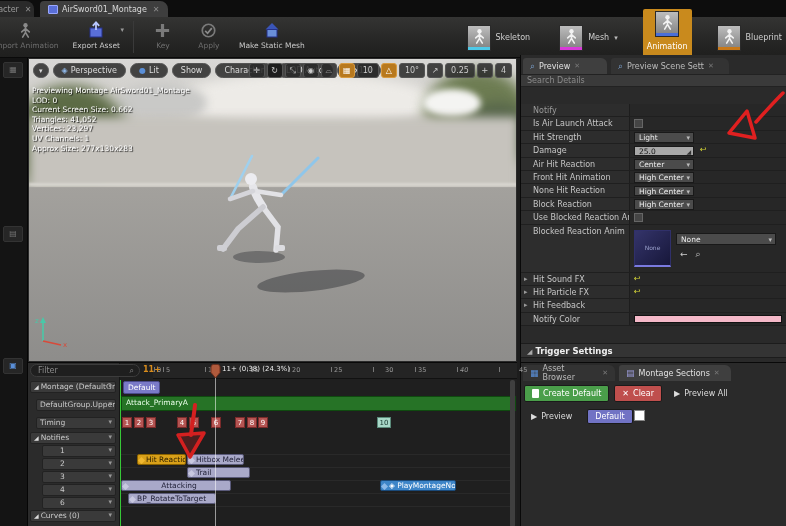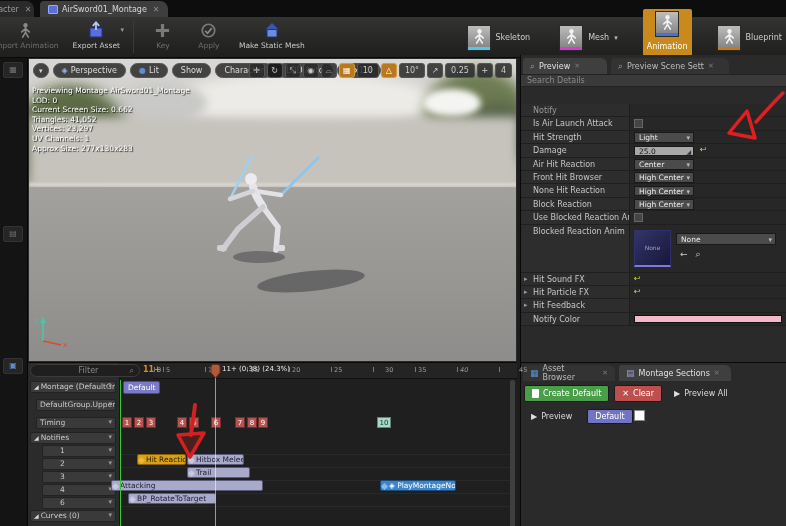--- a/index.html
+++ b/index.html
@@ -102,21 +102,21 @@
   .btn.red{background:#bf4f4d;}
   .btn.plain{background:transparent;border:none;color:#ddd;}
   .btn.purple{background:#7173c4;}
   .sheet{display:inline-block;width:7px;height:9px;background:#fff;border-radius:1px;}
   .swatch{position:absolute;left:113px;top:47px;width:11px;height:11px;background:#fff;border:1px solid #888;}
 
   
   .timeline{position:absolute;left:28px;top:362px;width:489px;height:164px;background:#1f1f1f;border-top:1px solid #090909;}
   .tl-left{position:absolute;left:0;top:0;width:92px;height:164px;background:#2b2b2b;border-right:1px solid #161616;}
   .filter{position:absolute;left:2px;top:1px;width:110px;height:13px;background:#1f1f1f;border:1px solid #3c3c3c;
-          border-radius:7px;color:#8a8a8a;font-size:8px;padding:1px 0 0 7px;z-index:3;text-align:center;}
+          border-radius:7px;color:#8a8a8a;font-size:8px;padding:1px 0 0 7px;z-index:3;}
   .filter .mag{position:absolute;right:5px;top:1px;color:#999;font-size:8px;}
   .framebadge{position:absolute;left:115px;top:2px;color:#d88c1c;font-size:8px;font-weight:bold;z-index:3;}
   .ruler{position:absolute;left:125px;top:0;width:364px;height:16px;background:#242424;border-bottom:1px solid #111;}
   .tick{position:absolute;top:4px;width:1px;height:5px;background:#777;}
   .ticklb{position:absolute;top:3px;font-size:6.5px;color:#9a9a9a;}
   .trackbox{position:absolute;height:12px;background:#3a3a3a;border:1px solid #222;border-radius:2px;
             color:#c9c9c9;font-size:7.5px;padding:0 3px;white-space:nowrap;overflow:hidden;}
   .trackbox .tca{position:absolute;right:3px;top:0;color:#999;font-size:7px;}
   .trackbox .texp{color:#ddd;font-size:6px;margin-right:2px;}
   .sectionbadge{position:absolute;background:#7a7ac8;border:1px solid #4a4a8a;border-radius:2px;color:#fff;
@@ -384,21 +384,21 @@
             <div class="revert">↩</div>
           </div>
         </div>
         <div class="drow">
           <div class="dlabel">Air Hit Reaction</div>
           <div class="dval">
             <div class="dd">Center<div class="ca">▾</div></div>
           </div>
         </div>
         <div class="drow">
-          <div class="dlabel">Front Hit Browser</div>
+          <div class="dlabel">Front Hit Animation</div>
           <div class="dval">
             <div class="dd">High Center<div class="ca">▾</div></div>
           </div>
         </div>
         <div class="drow">
           <div class="dlabel">None Hit Reaction</div>
           <div class="dval">
             <div class="dd">High Center<div class="ca">▾</div></div>
           </div>
         </div>
@@ -444,20 +444,23 @@
           <div class="dlabel">Hit Feedback</div>
           <div class="dval"></div>
         </div>
         <div class="drow">
           <div class="dlabel">Notify Color</div>
           <div class="dval">
             <div class="colorbar" style="background: rgb(244, 184, 200);"></div>
           </div>
         </div>
       </div>
+    <div class="sechead" style="top:288px;">
+      <span class="ar">◢</span><span>Trigger Settings</span>
+    </div>
 
     <svg class="annot" style="left:170px;top:30px;" width="96" height="80" viewBox="0 0 96 80">
       <path d="M92 8 C82 18 74 27 65 37" stroke="#e02020" stroke-width="3.5" fill="none" stroke-linecap="round"></path>
       <path d="M38 48 L56 26 L64 53 Z" stroke="#e02020" stroke-width="3.5" fill="none" stroke-linejoin="round"></path>
       <path d="M38 48 L20 62" stroke="#e02020" stroke-width="3.5" fill="none" stroke-linecap="round" opacity="0"></path>
     </svg>
   </div>
 
   <div class="sections">
     <div class="ptab" style="left:2px;top:2px;width:92px;">
@@ -531,41 +534,42 @@
         <div class="tick" style="left: 346px;"></div>
         <div class="ticklb" style="left: 349px; margin-left: 17px;">45</div>
       </div>
     <div class="filter">
       <span>Filter</span>
       <span class="mag">⌕</span>
     </div>
     <div class="framebadge">11+</div>
 
     <div class="sectionbadge" style="left:95px;top:18px;">Default</div>
+    <div class="slotbar"><span>Attack_PrimaryA</span></div>
 
     <div id="tl-content">
         <div class="rowline" style="top: 91px;"></div>
         <div class="rowline" style="top: 104px;"></div>
         <div class="rowline" style="top: 117px;"></div>
         <div class="rowline" style="top: 130px;"></div>
         <div class="rowline" style="top: 143px;"></div>
         <div class="tbadge" style="left: 94px;">1</div>
         <div class="tbadge" style="left: 106px;">2</div>
         <div class="tbadge" style="left: 118px;">3</div>
         <div class="tbadge" style="left: 149px;">4</div>
         <div class="tbadge" style="left: 161px;">5</div>
         <div class="tbadge" style="left: 183px;">6</div>
         <div class="tbadge" style="left: 207px;">7</div>
         <div class="tbadge" style="left: 219px;">8</div>
         <div class="tbadge" style="left: 230px;">9</div>
         <div class="tbadge alt" style="left: 349px;">10</div>
         <div class="nbar orange" style="left: 109px; width: 49px; top: 91px;"><span class="dia"></span><span>Hit Reaction</span></div>
         <div class="nbar lav" style="left: 159px; width: 57px; top: 91px;"><span class="dia"></span><span>Hitbox Melee No</span></div>
         <div class="nbar lav" style="left: 159px; width: 63px; top: 104px;"><span class="dia"></span><span>Trail</span></div>
-        <div class="nbar lav" style="left: 83px; width: 152px; top: 117px;"><span class="dia"></span><span>Attacking</span></div>
+        <div class="nbar lav" style="left: 93px; width: 110px; top: 117px; text-align: center;"><span class="dia"></span><span>Attacking</span></div>
         <div class="nbar blue" style="left: 352px; width: 76px; top: 117px;"><span class="dia"></span><span>◈ </span><span>PlayMontageNotify</span></div>
         <div class="nbar lav" style="left: 100px; width: 88px; top: 130px;"><span class="dia"></span><span>BP_RotateToTarget</span></div>
       </div>
 
     <div class="vline" style="left:92px;top:17px;height:147px;background:#37c837;"></div>
     <div class="vline" style="left:187px;top:14px;height:150px;background:rgba(255,255,255,.55);"></div>
     <svg class="abs" style="left:182px;top:1px;z-index:4;" width="11" height="15" viewBox="0 0 11 15">
       <path d="M1 3 Q1 0.5 3.5 0.5 L7.5 0.5 Q10 0.5 10 3 L10 8.5 L5.5 14 L1 8.5 Z" fill="#b05a3c" stroke="#6a2f1e"></path>
     </svg>
     <div class="abs" style="left:194px;top:2px;font-size:7px;color:#eee;z-index:4;white-space:nowrap;">11+ (0.38) (24.3%)</div>

